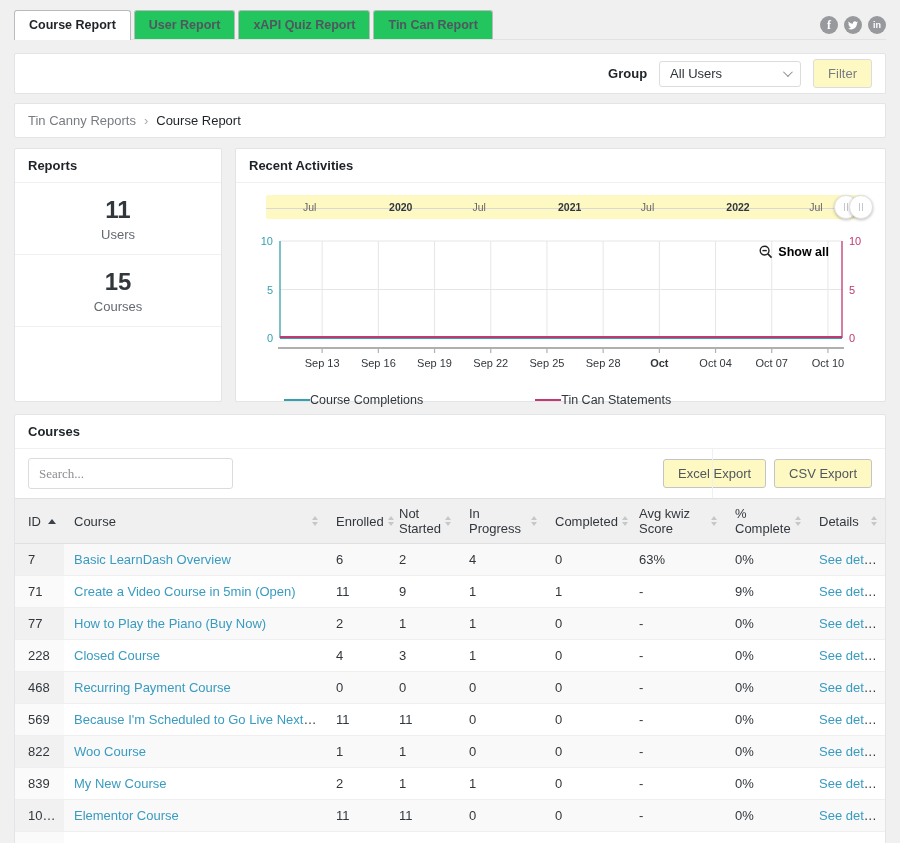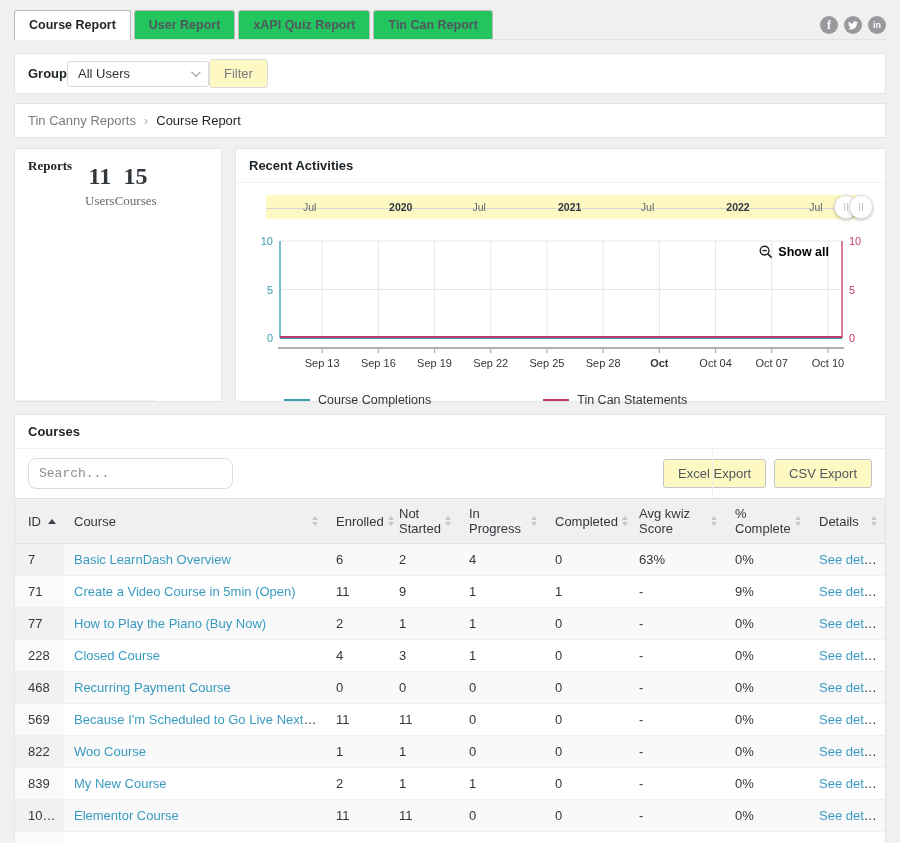--- a/index.html
+++ b/index.html
@@ -14,37 +14,37 @@
   .tab.active { background:#fff; color:#1d2327; position:relative; top:1px; padding-bottom:8px; }
   .tab-spacer { flex:1; }
   .socials { display:flex; gap:6px; align-items:center; padding-bottom:5px; }
   .soc { width:18px; height:18px; border-radius:50%; background:#97999c; color:#fff;
          display:flex; align-items:center; justify-content:center; font-size:10px; font-weight:bold; cursor:pointer; }
   .soc svg { width:10px; height:10px; fill:#fff; }
 
   
   .panel { background:#fff; border:1px solid #e3e4e6; border-radius:2px; }
 
-  .filter-row { margin-top:13px; height:41px; display:flex; align-items:center; padding:0 13px; gap:0; }
+  .filter-row { margin-top:13px; height:41px; display:flex; align-items:center; padding:0 13px; gap:12px;justify-content:flex-end; }
   .lbl { font-size:13px; font-weight:bold; color:#1d2327; }
   .select-box { display:flex; align-items:center; justify-content:space-between; width:142px; height:26px;
                 border:1px solid #dcdcde; border-radius:3px; padding:0 10px; font-size:13px; color:#2c3338; cursor:pointer; background:#fff;}
   .chev { width:7px; height:7px; border-right:1.5px solid #8c8f94; border-bottom:1.5px solid #8c8f94;
           transform:rotate(45deg) translateY(-2px); }
   .btn { background:#fef9c3; border:1px solid #dcdcde; border-radius:3px; color:#787c82;
          font-size:13px; padding:6px 14px; cursor:pointer; }
 
   .breadcrumb { margin-top:9px; height:35px; display:flex; align-items:center; padding:0 13px; gap:8px; font-size:13px; }
   .bc-parent { color:#787c82; }
   .bc-sep { color:#a7aaad; }
   .bc-current { color:#1d2327; font-weight:500; }
 
   
   .main-row { margin-top:10px; display:flex; gap:13px; height:254px; }
-  .reports-card { width:208px; flex:none; display:flex; flex-direction:row;font-family:Liberation Serif, serif; }
+  .reports-card { width:208px; flex:none; display:flex; flex-direction:column; }
   .card-header { padding:9px 13px; font-size:13px; font-weight:bold; color:#1d2327; border-bottom:1px solid #f0f0f1; }
   .stat { text-align:center; padding:13px 0 12px; border-bottom:1px solid #f0f0f1; }
   .stat-value { font-size:24px; font-weight:bold; color:#32373c; line-height:1.2; }
   .stat-label { font-size:13px; color:#646970; margin-top:2px; }
 
   .chart-card { flex:1; }
   .chart-body { padding:12px 14px 8px 14px; position:relative; }
 
   
   .navigator { margin-left:16px; margin-right:6px; height:24px; background:#fef9c3; position:relative; border-radius:2px; }
@@ -54,29 +54,29 @@
   .nav-handles { position:absolute; right:-8px; top:50%; transform:translateY(-50%); display:flex; }
   .handle { width:24px; height:24px; border-radius:50%; background:#fff; border:1px solid #e0e0e0;
             box-shadow:0 1px 3px rgba(0,0,0,.25); display:flex; align-items:center; justify-content:center; gap:2px; cursor:ew-resize; }
   .handle + .handle { margin-left:-9px; }
   .handle i { display:block; width:1px; height:8px; background:#c6c9cc; }
 
   .plot-wrap { position:relative; margin-top:12px; }
   .show-all { position:absolute; top:14px; right:42px; display:flex; align-items:center; gap:5px;
               font-size:12.5px; font-weight:bold; color:#000; cursor:pointer; }
   .legend { display:flex; margin:10px 0 2px 34px; gap:112px; }
-  .legend-item { display:flex; align-items:center; gap:8px; font-size:12.5px; color:#32373c; cursor:pointer; }
+  .legend-item { display:flex; align-items:center; gap:0; font-size:12.5px; color:#32373c; cursor:pointer; }
   .legend-line { width:26px; height:2px; }
 
   
   .courses-card { margin-top:12px; }
   .toolbar { display:flex; justify-content:space-between; align-items:center; padding:9px 13px; position:relative; }
   .toolbar::after { content:""; position:absolute; right:172px; top:0; bottom:0; width:1px; background:#f0f0f1; }
-  .search-input { width:205px; height:31px; border:1px solid #dcdcde; border-radius:8px; padding:0 10px;
-                  font-size:13px; color:#32373c; font-family:Liberation Mono, monospace; }
+  .search-input { width:205px; height:31px; border:1px solid #dcdcde; border-radius:3px; padding:0 10px;
+                  font-size:13px; color:#32373c; font-family:Liberation Serif, serif; }
   .search-input::placeholder { color:#8c8f94; }
   .export-btns { display:flex; gap:8px; }
 
   table { width:100%; border-collapse:collapse; font-size:13px; table-layout:fixed; }
   thead th { background:#f0f0f1; border-top:1px solid #e0e0e1; border-bottom:1px solid #e0e0e1;
              font-weight:normal; color:#32373c; text-align:left; padding:7px 8px 7px 10px; cursor:pointer; }
   thead th .th-in { display:flex; align-items:center; justify-content:space-between; gap:4px; }
   th:nth-child(1){ width:49px; padding-left:13px; }
   th:nth-child(2){ width:262px; }
   th:nth-child(3){ width:63px; }

